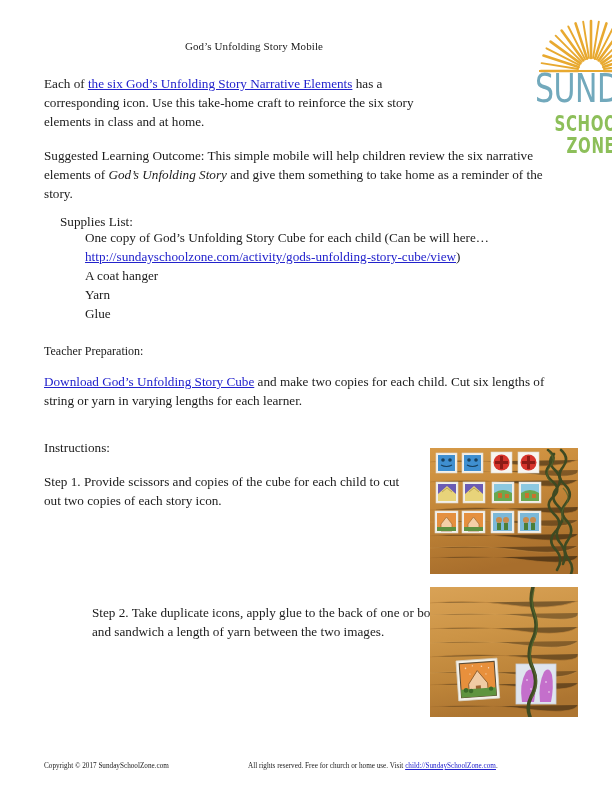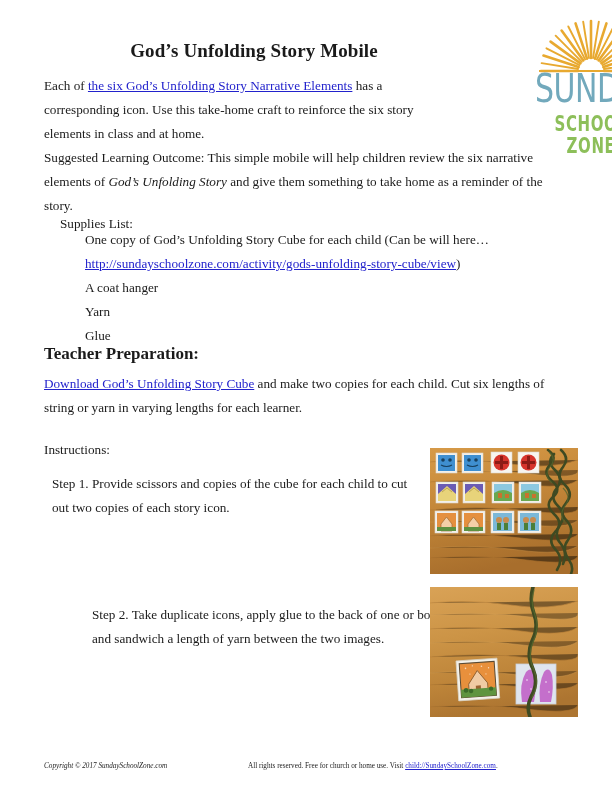--- a/index.html
+++ b/index.html
@@ -69,39 +69,39 @@
     transform-origin: top center;
   }
 
   
   .doc-title {
     position: absolute;
     left: 44px;
     top: 40px;
     width: 420px;
     text-align: center;
-    font-size: 19px;
-    font-weight: bold;
+    font-size: 11px;
+    font-weight: normal;
     letter-spacing: 0.1px;
   }
 
   .blk {
     position: absolute;
     font-size: 13.2px;
-    line-height: 24px;
+    line-height: 19px;
     text-align: left;
   }
   .intro   { left: 44px; top: 74px;  width: 404px; }
   .outcome { left: 44px; top: 146px; width: 524px; }
   .supplies-head { left: 60px; top: 212px; width: 300px; font-weight: normal; }
   .supplies-list { left: 85px; top: 228px; width: 480px; }
-  .prep-head { left: 44px; top: 342px; width: 300px; font-weight: bold; font-size: 17px; }
+  .prep-head { left: 44px; top: 342px; width: 300px; font-weight: normal; font-size: 12px; }
   .prep-body { left: 44px; top: 372px; width: 520px; }
   .instructions-head { left: 44px; top: 438px; width: 300px; font-weight: normal; }
-  .step1 { left: 52px; top: 472px; width: 372px; }
+  .step1 { left: 44px; top: 472px; width: 372px; }
   .step2 { left: 44px; top: 603px; width: 372px; margin-left: 48px; }
 
   b.lbl { font-weight: normal; }
   i.ital { }
 
   a.link, .link {
     color: #2222cc;
     text-decoration: underline;
     text-decoration-color: #2222cc;
   }
@@ -119,21 +119,21 @@
   .footer {
     position: absolute;
     left: 0;
     top: 762px;
     width: 612px;
     height: 20px;
     font-family: "Liberation Serif", serif;
     font-size: 7.2px;
     color: #222;
   }
-  .footer-left  { position: absolute; left: 44px;  top: 0; font-style: italic; }
+  .footer-left  { position: absolute; left: 44px;  top: 0; }
   .footer-right { position: absolute; left: 248px; top: 0; }
 </style>
 </head>
 <body>
 
 <div class="page">
 
   <div class="logo">
     <svg class="logo-rays" viewBox="0 0 112 56">
       <g id="rays" stroke="#e8a930" stroke-width="2.4" stroke-linecap="butt">

